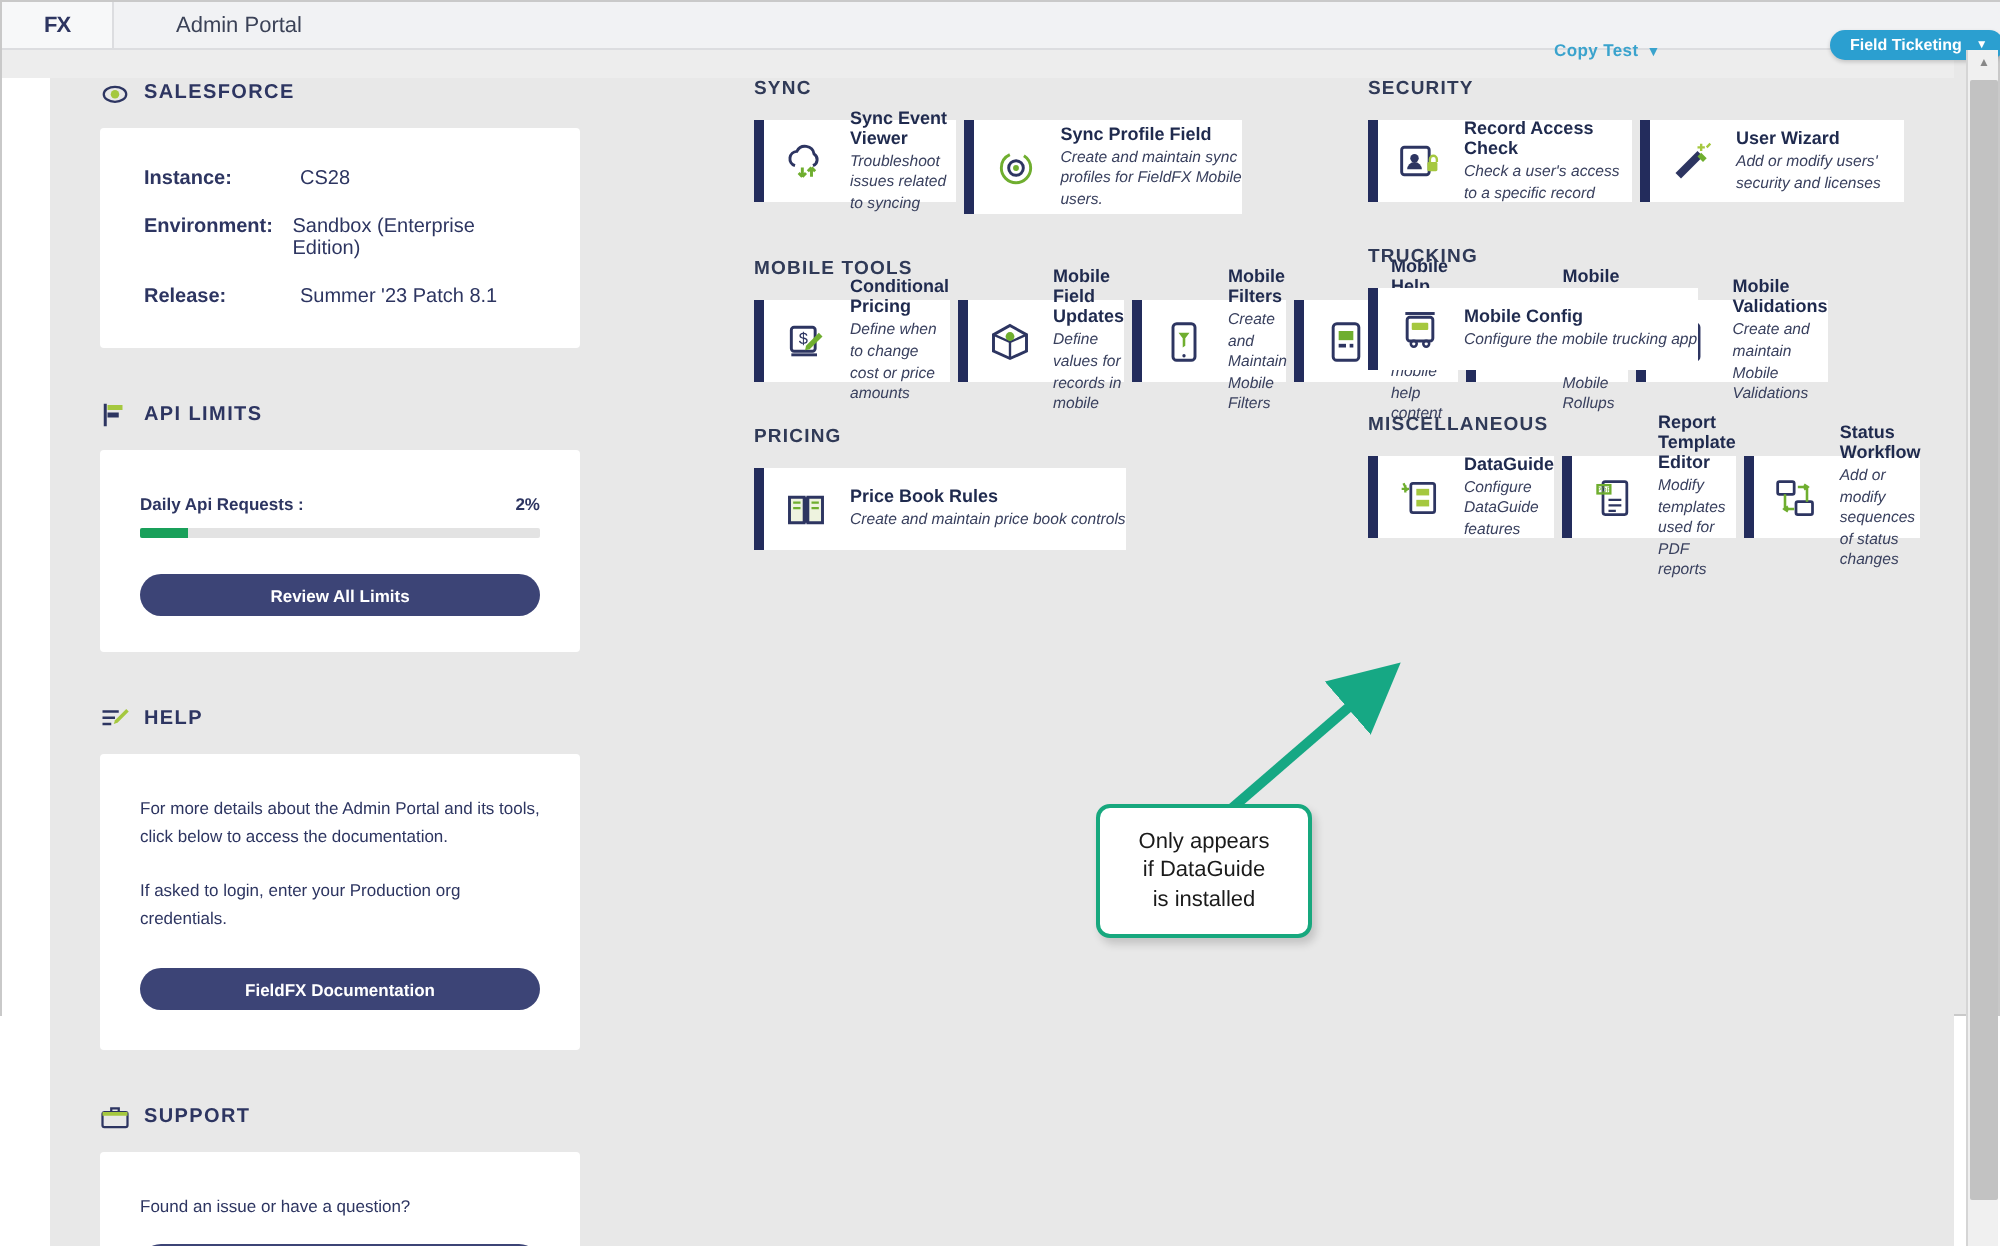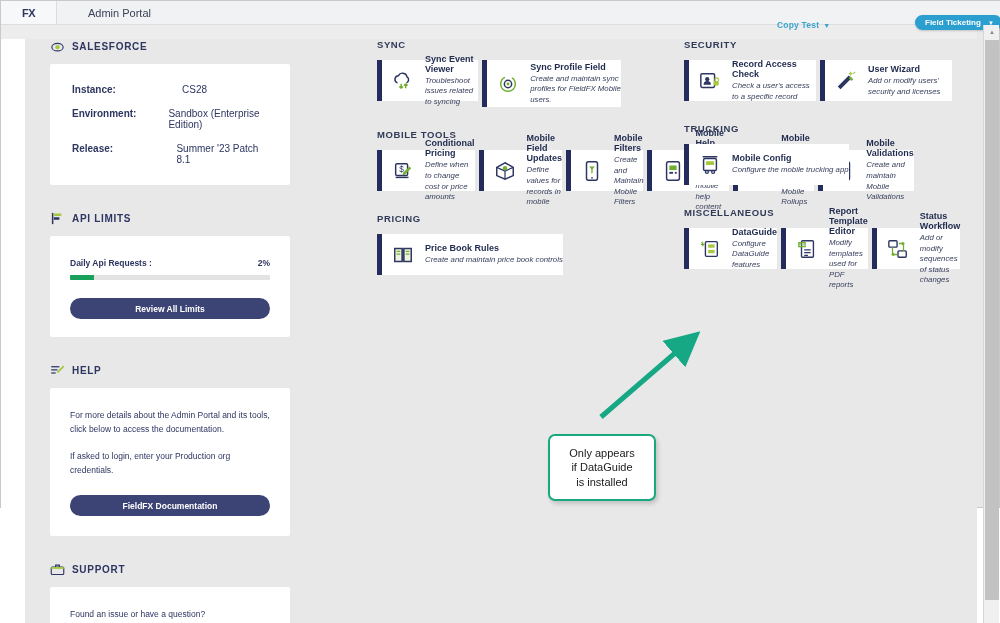--- a/index.html
+++ b/index.html
@@ -118,21 +118,21 @@
   .card {
     background: #ffffff;
     border-radius: 2px;
     padding: 16px 18px;
   }
 
   
   .sf-row { display: flex; margin-bottom: 13px; font-size: 10px; }
   .sf-row:last-child { margin-bottom: 0; }
   .sf-key { width: 78px; color: #2d3561; font-weight: bold; }
-  .sf-val { color: #2d3561; margin-left: 32px; }
+  .sf-val { color: #2d3561; }
 
   
   .api-line {
     display: flex; justify-content: space-between;
     font-size: 8.5px; font-weight: bold; color: #2d3561;
     margin-bottom: 7px;
   }
   .bar-track {
     height: 5px; width: 100%;
     background: #e3e3e3; border-radius: 1px;
@@ -181,21 +181,20 @@
   .callout {
     position: absolute;
     left: 547px; top: 401px;
     width: 108px; height: 67px;
     background: #ffffff;
     border: 2px solid #17a87e;
     border-radius: 7px;
     display: flex; align-items: center; justify-content: center;
     box-shadow: 2px 3px 4px rgba(0,0,0,0.16);
     z-index: 40;
-    margin-top: 32px;
   }
   .callout-txt {
     font-size: 11px; color: #1a1a1a; text-align: center; line-height: 1.28;
     white-space: pre-line;
   }
   .arrow-svg {
     position: absolute; left: 596px; top: 330px;
     width: 120px; height: 95px;
     z-index: 35; pointer-events: none;
   }

